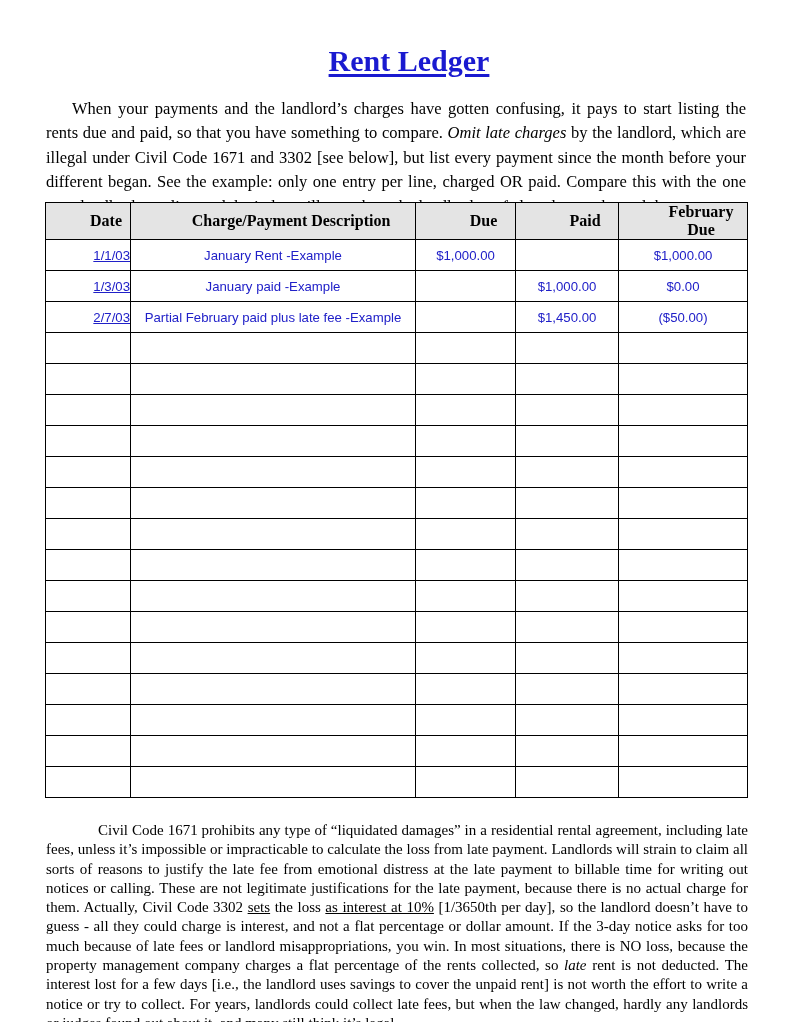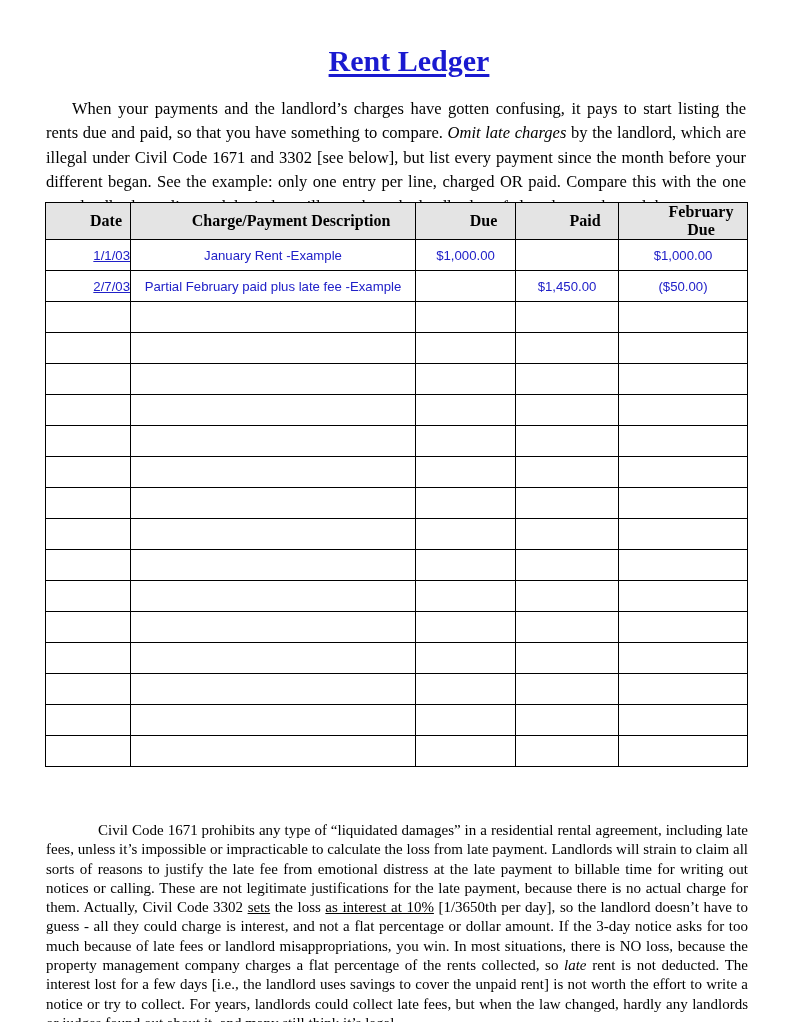--- a/index.html
+++ b/index.html
@@ -157,20 +157,27 @@
       </thead>
       <tbody id="ledger-body">
           <tr>
             <td class="c-date">1/1/03</td>
             <td class="c-desc">January Rent -Example</td>
             <td class="c-due">$1,000.00</td>
             <td class="c-paid"></td>
             <td class="c-bal">$1,000.00</td>
           </tr>
           <tr>
+            <td class="c-date">1/3/03</td>
+            <td class="c-desc">January paid -Example</td>
+            <td class="c-due"></td>
+            <td class="c-paid">$1,000.00</td>
+            <td class="c-bal">$0.00</td>
+          </tr>
+          <tr>
             <td class="c-date">2/7/03</td>
             <td class="c-desc">Partial February paid plus late fee -Example</td>
             <td class="c-due"></td>
             <td class="c-paid">$1,450.00</td>
             <td class="c-bal">($50.00)</td>
           </tr>
           <tr class="empty-row">
             <td class="c-date"></td>
             <td class="c-desc"></td>
             <td class="c-due"></td>

